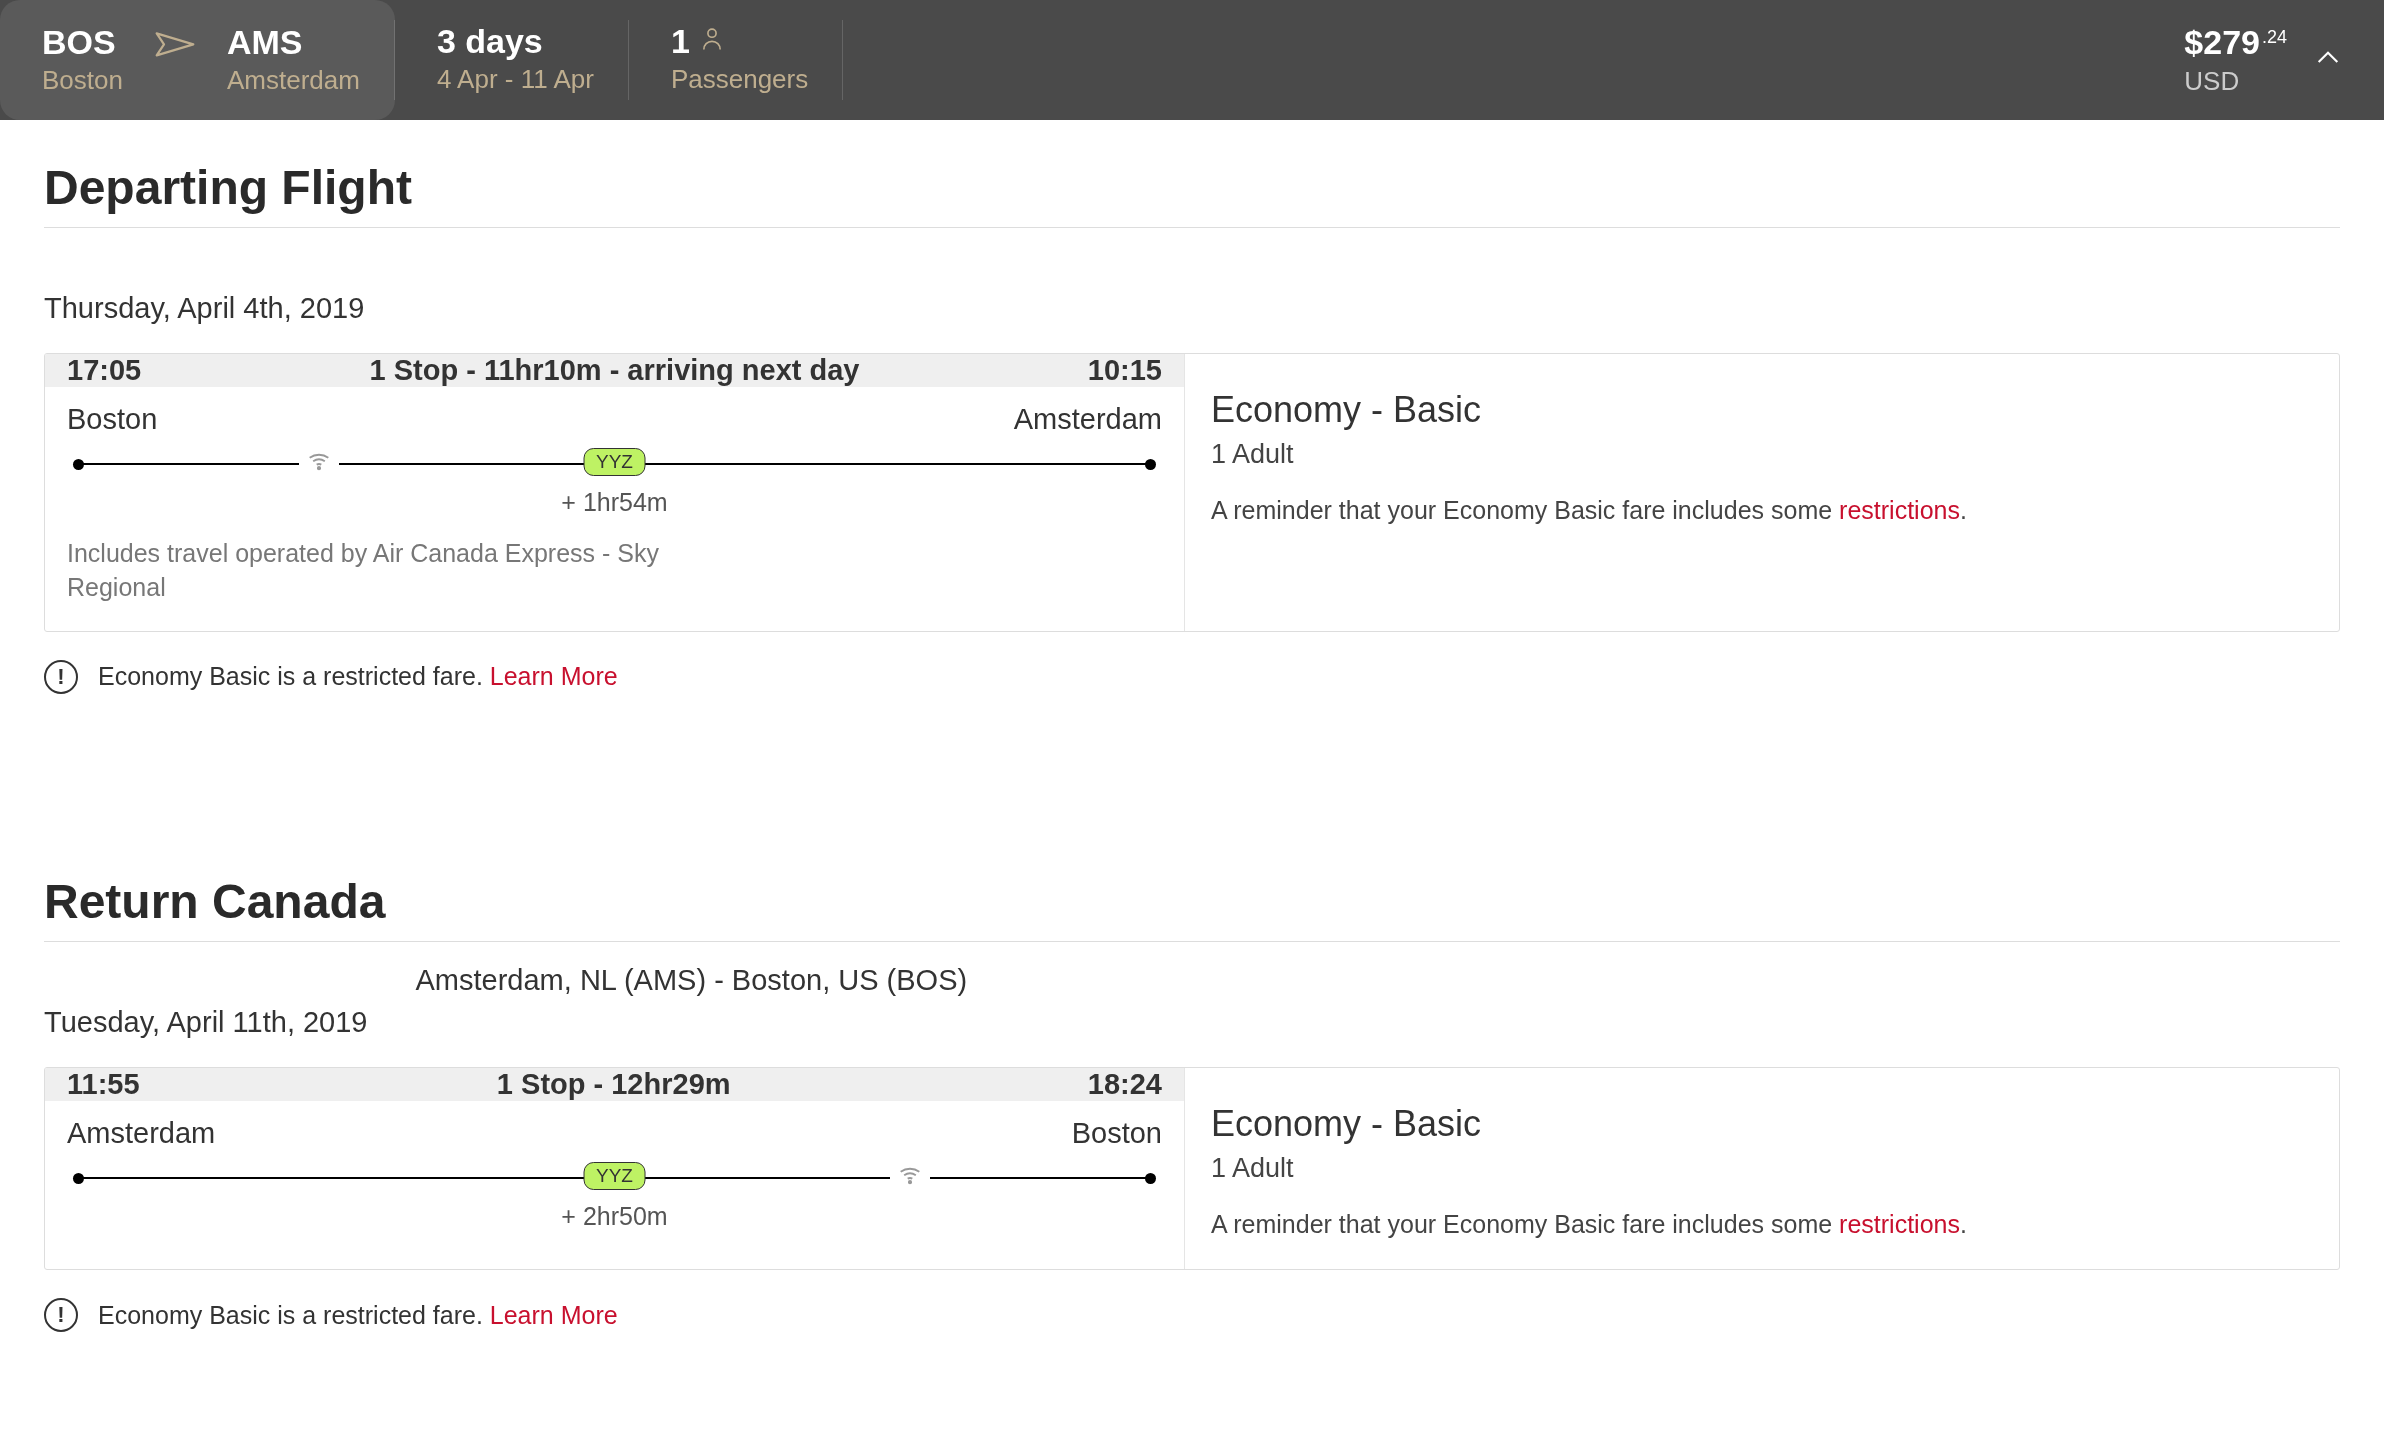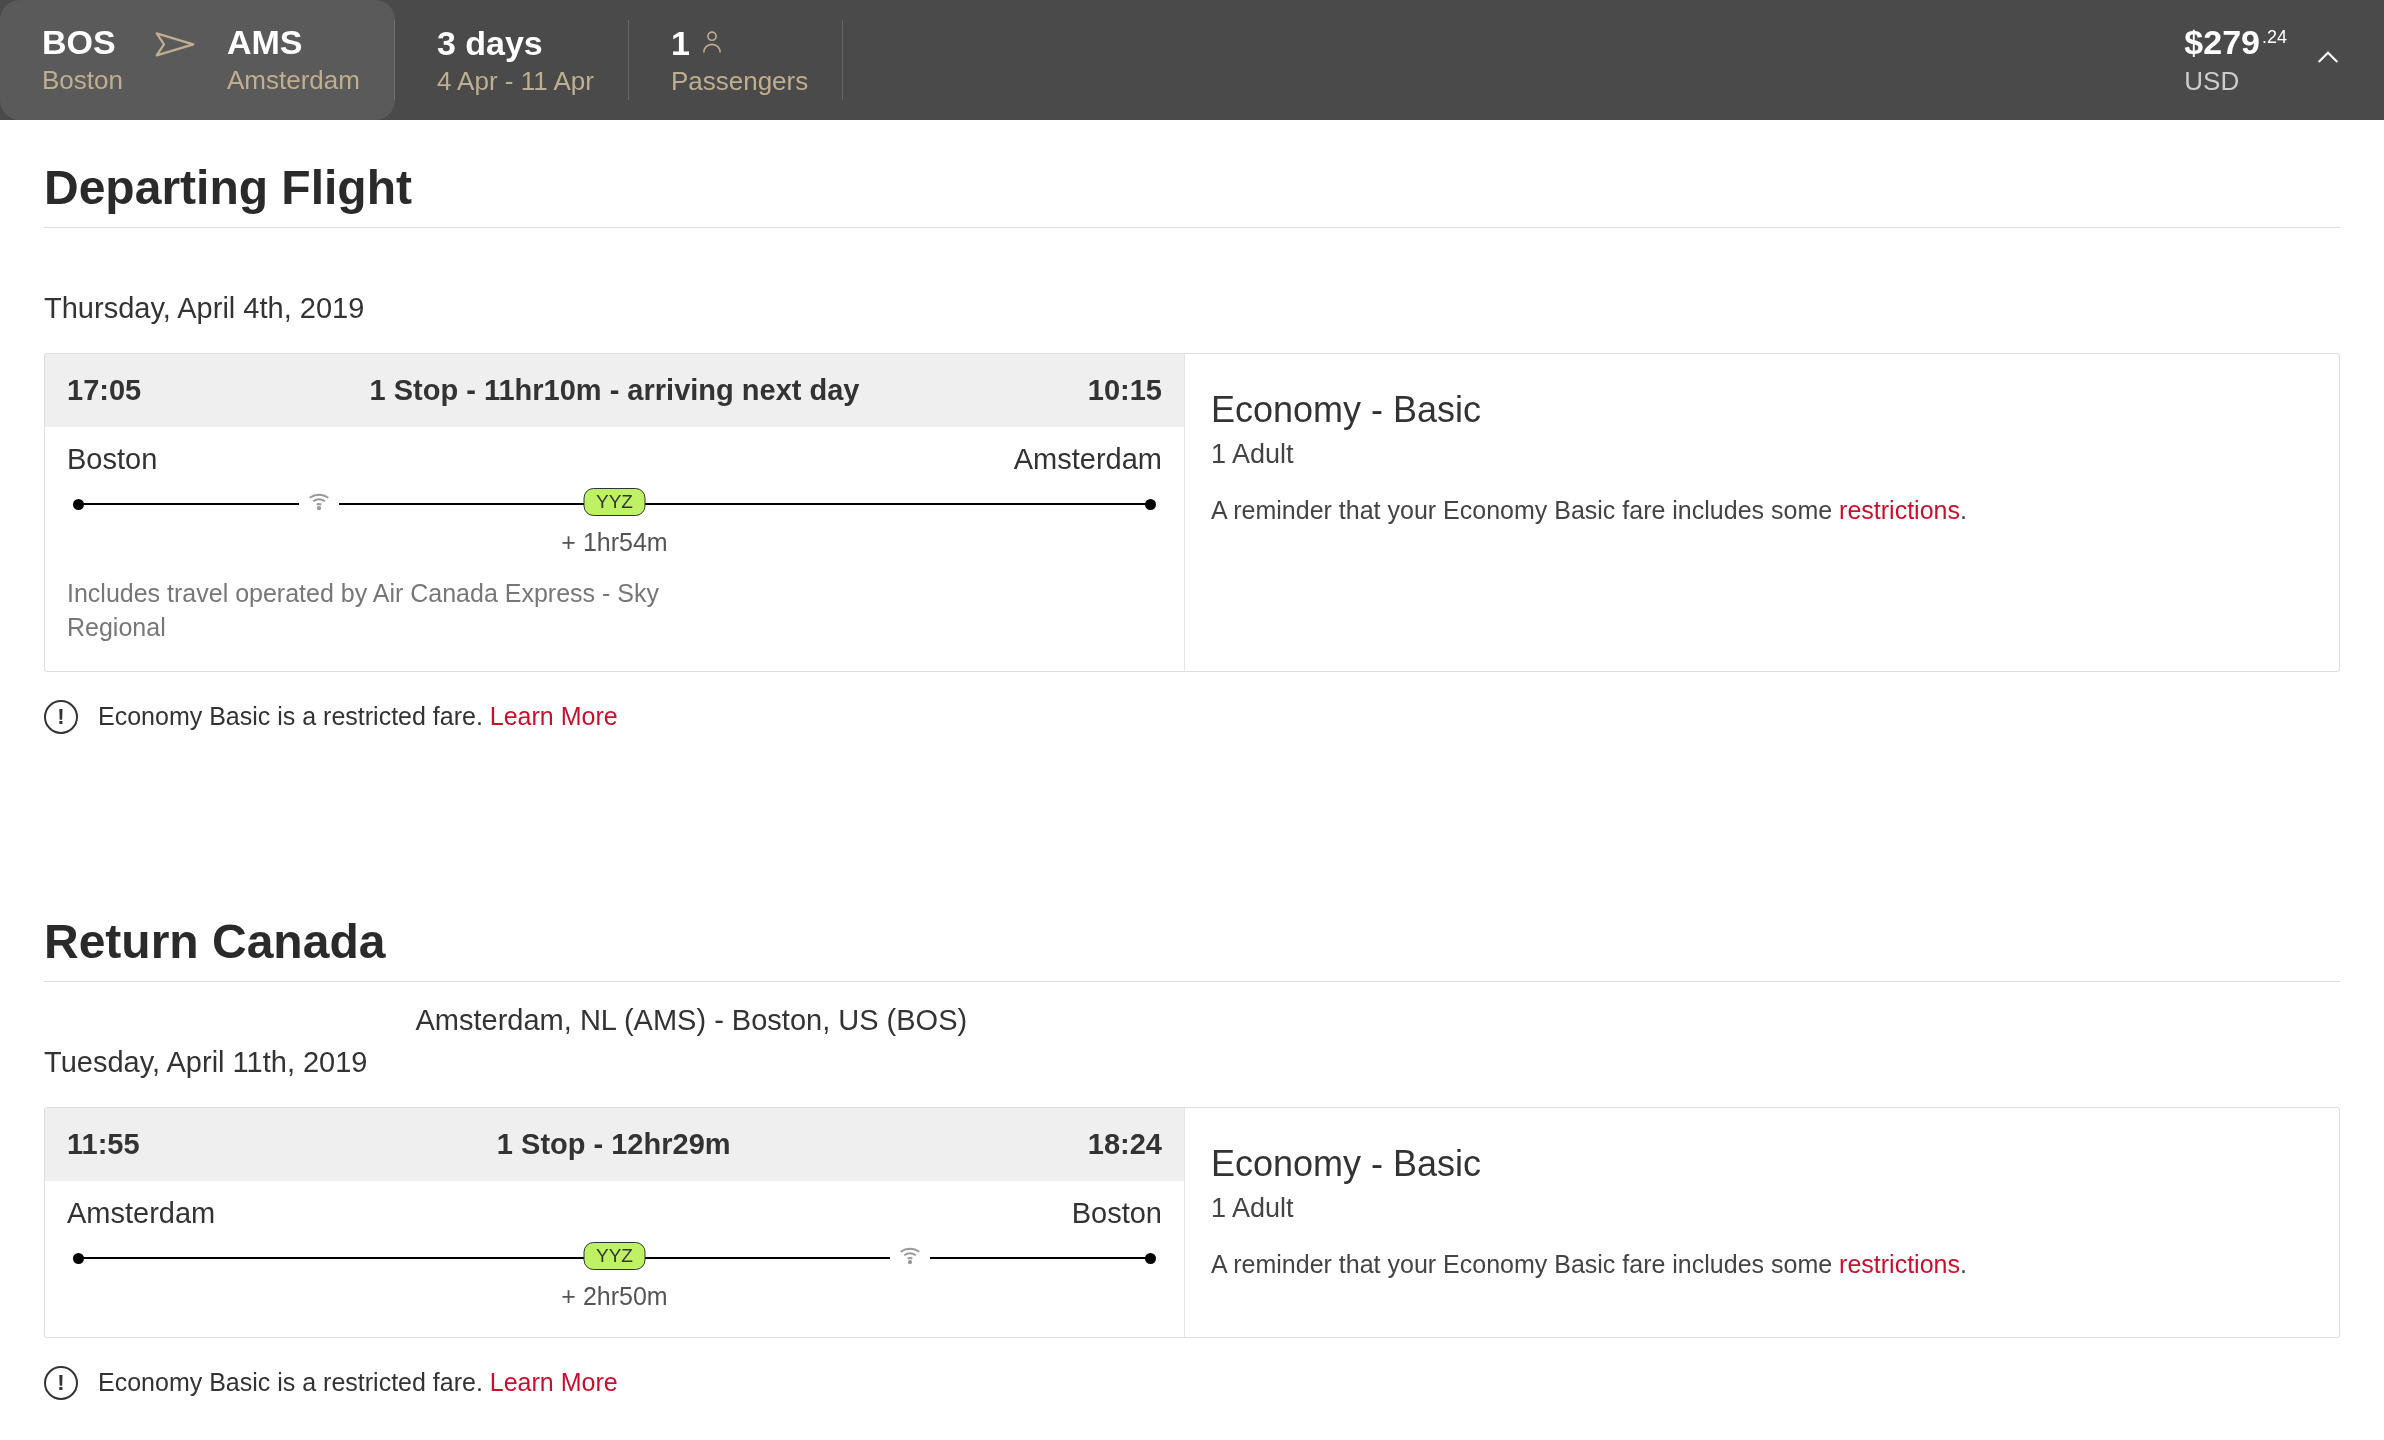--- a/index.html
+++ b/index.html
@@ -15,21 +15,21 @@
   background: #4a4a4a;
   color: #fff;
   height: 120px;
   display: flex;
   align-items: stretch;
 }
 .top-seg {
   padding: 25px 35px 25px 42px;
   display: flex;
   flex-direction: column;
-  justify-content: flex-start;
+  justify-content: flex-end;
   position: relative;
   border-radius: 20px;
 }
 .top-seg.route {
   flex-direction: row;
   align-items: center;
   gap: 30px;
   background: #5a5a5a;
 }
 .top-seg .sep {
@@ -107,21 +107,21 @@
   border-right: 1px solid #e5e5e5;
   display: flex;
   flex-direction: column;
 }
 .card-right {
   flex: 1;
   padding: 35px 26px 26px 26px;
 }
 .band {
   background: #efefef;
-  padding: 20px 22px;
+  padding: 0 22px;
   display: flex;
   justify-content: space-between;
   align-items: center;
   font-size: 29px;
 }
 .band .mid { font-weight: 600; }
 .band .t { font-weight: 600; }
 .cities-row {
   display: flex;
   justify-content: space-between;

